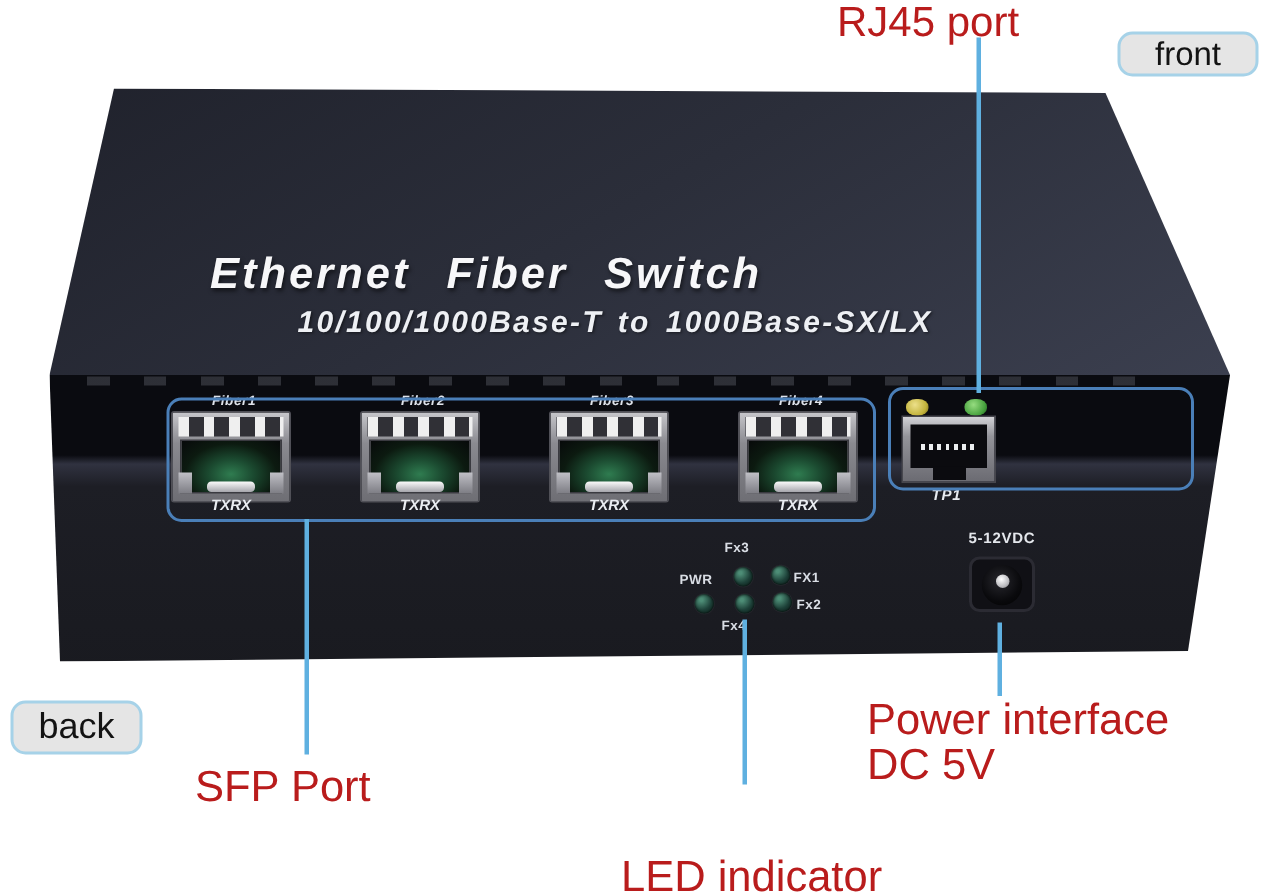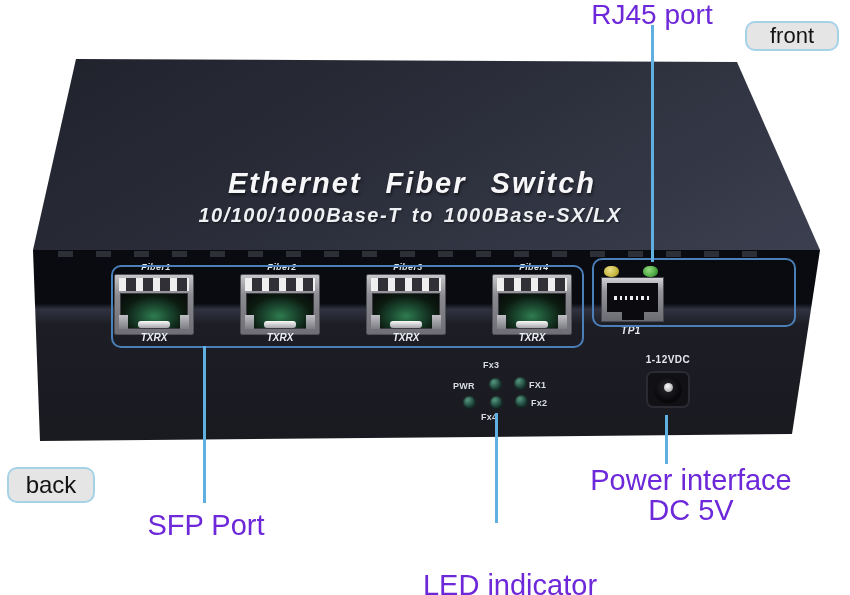--- a/index.html
+++ b/index.html
@@ -23,21 +23,21 @@
       #1a1b21 70%,#17181d 90%,
       #0b0b0f 95%,#07070a 100%);
     z-index:1;
   }
   .vents{
     position:absolute;left:58px;top:251px;width:706px;height:6px;
     background:repeating-linear-gradient(90deg,rgba(185,190,205,.45) 0 15px,rgba(185,190,205,0) 15px 38px);
     opacity:.45;z-index:2;
   }
   .dev-title{
-    position:absolute;left:152px;top:167px;width:520px;text-align:center;
+    position:absolute;left:140px;top:167px;width:520px;
     font-style:italic;font-weight:700;font-size:29px;color:#f7f7f9;
     letter-spacing:2px;word-spacing:14px;text-shadow:1px 2px 3px rgba(0,0,0,.55);
     z-index:2;
   }
   .dev-subtitle{
     position:absolute;left:115px;top:204px;width:590px;text-align:center;
     font-style:italic;font-weight:700;font-size:20px;color:#eef0f4;
     letter-spacing:1.5px;word-spacing:3px;text-shadow:1px 1px 2px rgba(0,0,0,.5);
     z-index:2;
   }
@@ -135,21 +135,21 @@
     width:9px;height:9px;border-radius:50%;
     background:radial-gradient(circle at 40% 35%,#ffffff,#bcbcc0 60%,#77777c);
   }
   
   .cline{position:absolute;width:3px;background:#5fb0e0;z-index:4;}
   #line-rj45{left:651px;top:25px;height:237px;}
   #line-sfp {left:203px;top:346px;height:157px;}
   #line-led {left:495px;top:413px;height:110px;}
   #line-pwr {left:665px;top:415px;height:49px;}
   
-  .ann{position:absolute;color:#6d28d9;font-size:29px;line-height:30px;text-align:center;z-index:5;}
+  .ann{position:absolute;color:#b91c1c;font-size:29px;line-height:30px;text-align:left;z-index:5;}
   #ann-rj45{left:558px;top:0;width:188px;font-size:28px;}
   #ann-sfp {left:130px;top:510px;width:152px;}
   #ann-led {left:414px;top:530px;width:192px;margin-top:40px;}
   #ann-pwr {left:578px;top:465px;width:226px;}
   .tagbox{
     position:absolute;box-sizing:border-box;display:flex;align-items:center;justify-content:center;
     border:2px solid #a6d2e8;border-radius:10px;background:#e5e5e5;color:#131313;z-index:5;
   }
   #box-front{left:745px;top:21px;width:94px;height:30px;font-size:22px;}
   #box-back {left:7px;top:467px;width:88px;height:36px;font-size:24px;}
@@ -244,21 +244,21 @@
   <div class="led-lab" id="lab-pwr">PWR</div>
   <div class="led-lab" id="lab-fx1">FX1</div>
   <div class="led-lab" id="lab-fx2">Fx2</div>
   <div class="led-lab" id="lab-fx4">Fx4</div>
   <div class="led-i ld1"></div>
   <div class="led-i ld2"></div>
   <div class="led-i ld3"></div>
   <div class="led-i ld4"></div>
   <div class="led-i ld5"></div>
 
-  <div class="pwr-label">1-12VDC</div>
+  <div class="pwr-label">5-12VDC</div>
   <div class="jack">
     <div class="hole">
       <div class="pin"></div>
     </div>
   </div>
 
   <div class="cline" id="line-rj45"></div>
   <div class="cline" id="line-sfp"></div>
   <div class="cline" id="line-led"></div>
   <div class="cline" id="line-pwr"></div>

